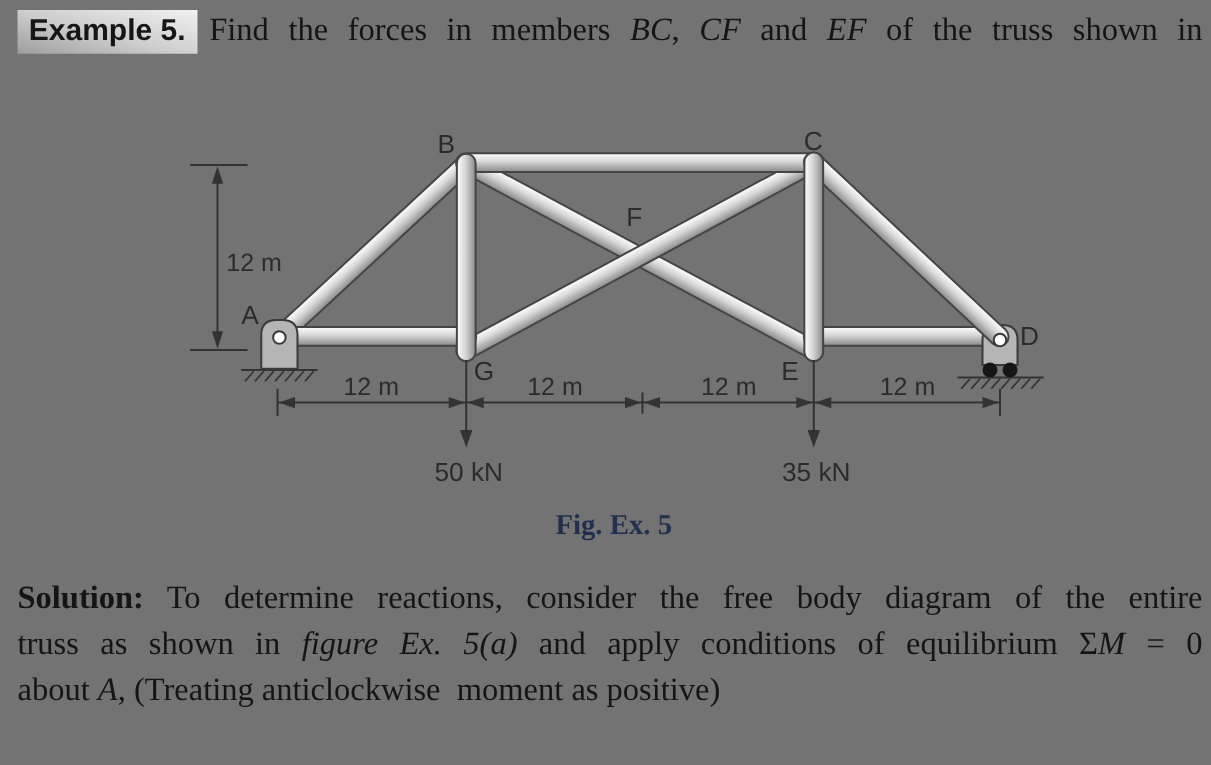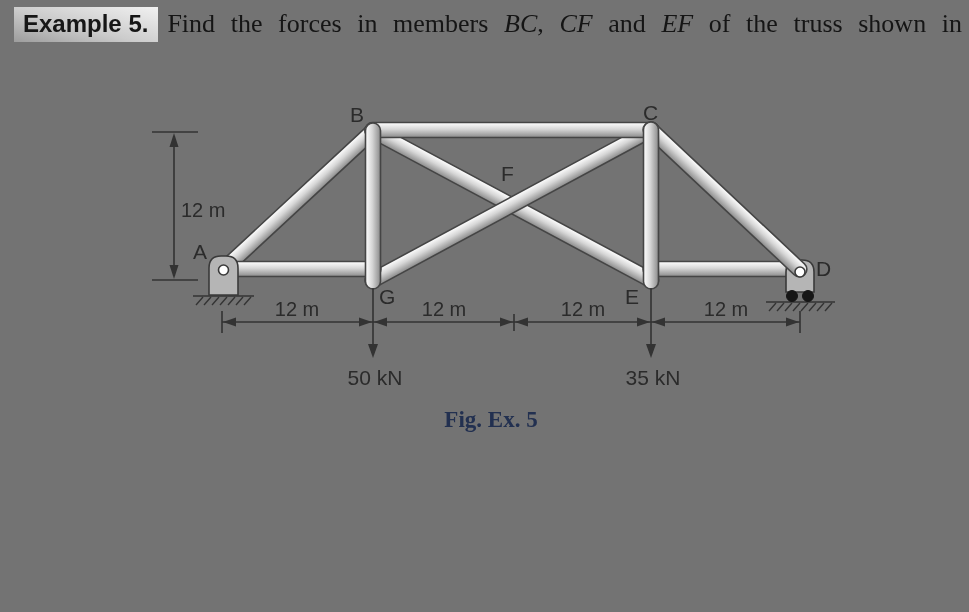--- a/index.html
+++ b/index.html
@@ -159,15 +159,18 @@
     <g>
       <line class="thin" x1="651" y1="288" x2="651" y2="346"></line>
       <polygon class="arrow" points="646,344 656,344 651,358"></polygon>
       <text class="load-label" x="653" y="385" text-anchor="middle">35 kN</text>
     </g>
 
     <text class="caption" x="491" y="427" text-anchor="middle">Fig. Ex. 5</text>
   </svg>
 
   <div class="textblock solution">
+    <span class="line justify"><span class="bd">Solution:</span><span> To determine reactions, consider the free body diagram of the entire</span></span>
+    <span class="line justify"><span>truss as shown in </span><span class="it">figure Ex. 5(a)</span><span> and apply conditions of equilibrium </span><span>Σ</span><span class="it">M</span><span> = 0</span></span>
+    <span class="line"><span>about </span><span class="it">A</span><span>, (Treating anticlockwise &nbsp;moment as positive)</span></span>
   </div>
 
 </div>
 
 </body></html>

